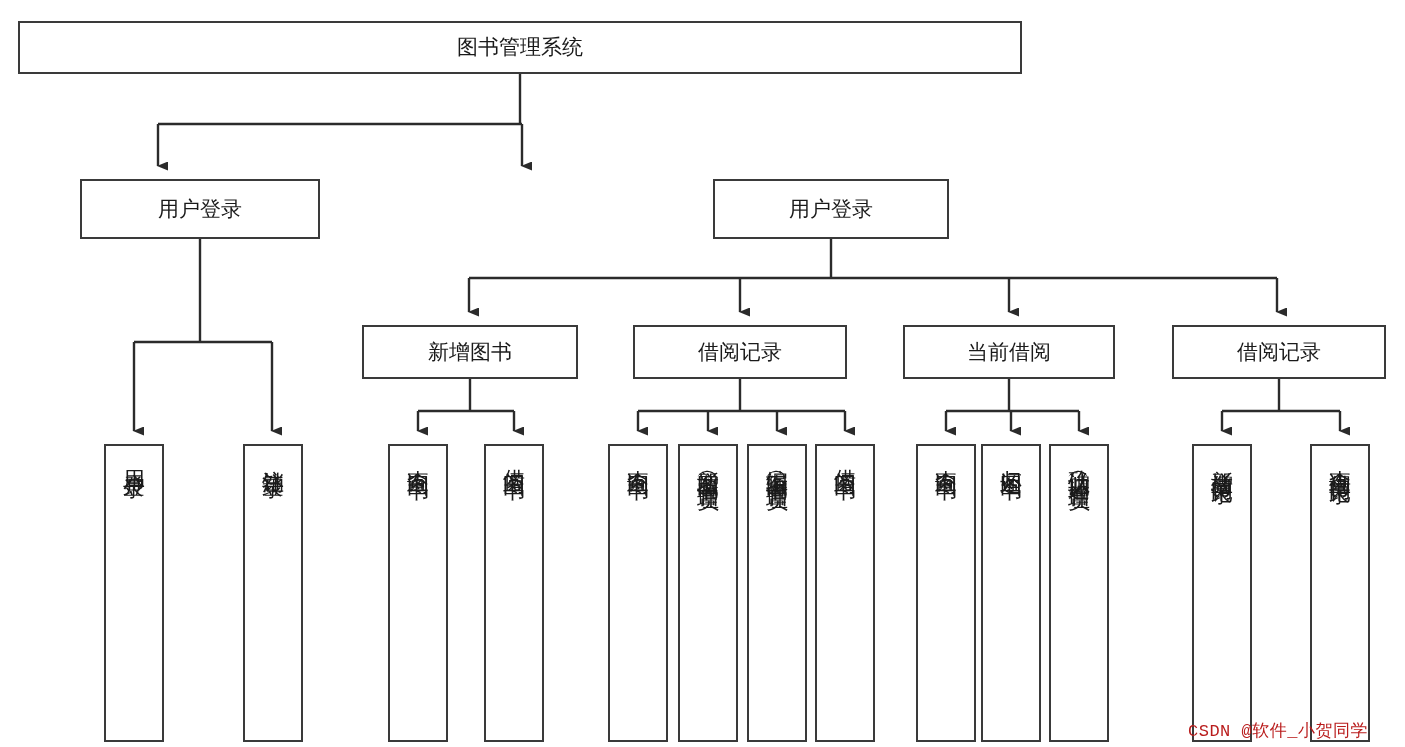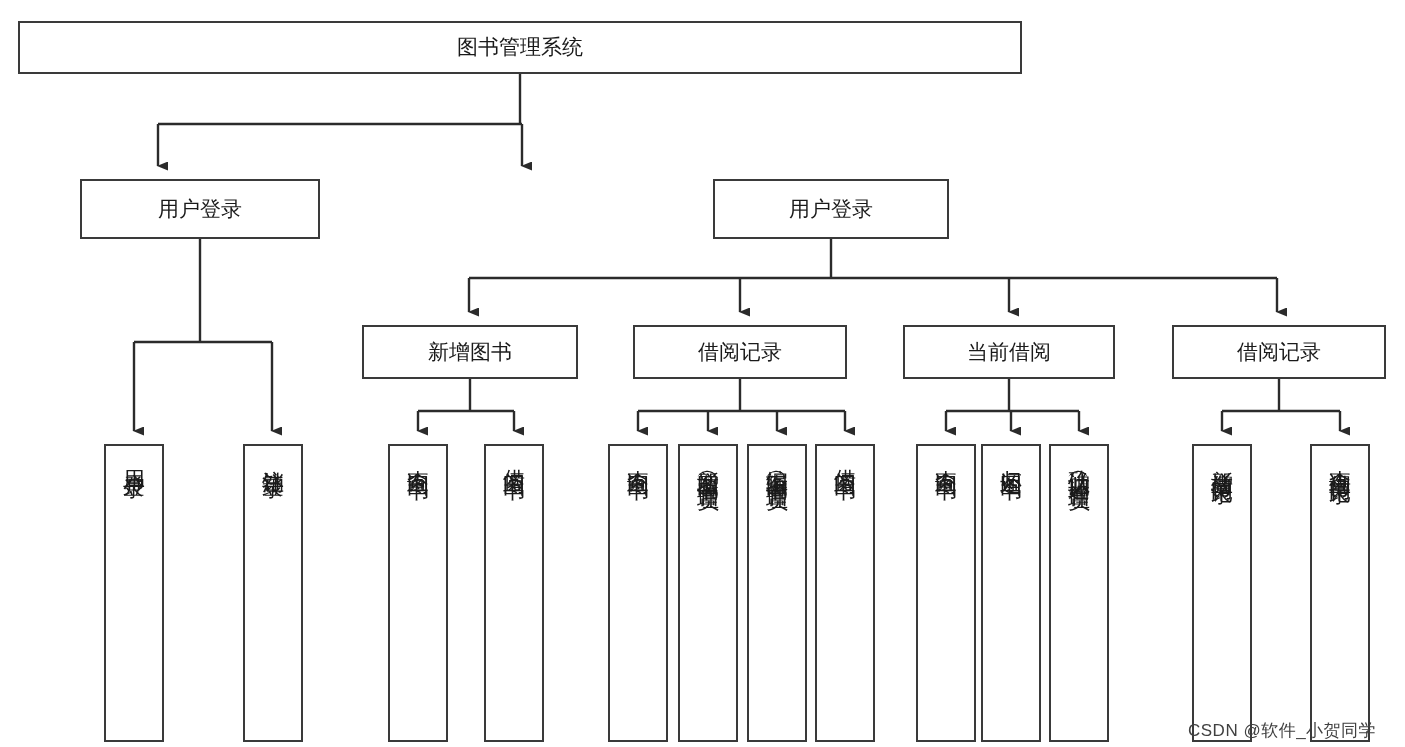--- a/index.html
+++ b/index.html
@@ -60,23 +60,24 @@
     text-orientation: upright;
     font-size: 22px;
     letter-spacing: 3px;
     line-height: 1;
   }
   #watermark {
     position: absolute;
     left: 1188px;
     top: 712px;
     font-size: 17px;
-    color: #404040;
+    color: #b91c1c;
     white-space: nowrap;
     letter-spacing: 0.5px;
+    font-family: Liberation Mono, monospace;
   }
 </style>
 </head>
 <body>
 
 <div id="diagram-root">
 
   <svg id="edges-layer" viewBox="0 0 1405 747" width="1405" height="747" xmlns="http://www.w3.org/2000/svg">
     <defs>
       <marker id="arrowhead" markerWidth="9" markerHeight="11" refX="4.5" refY="10" orient="auto" markerUnits="userSpaceOnUse">

